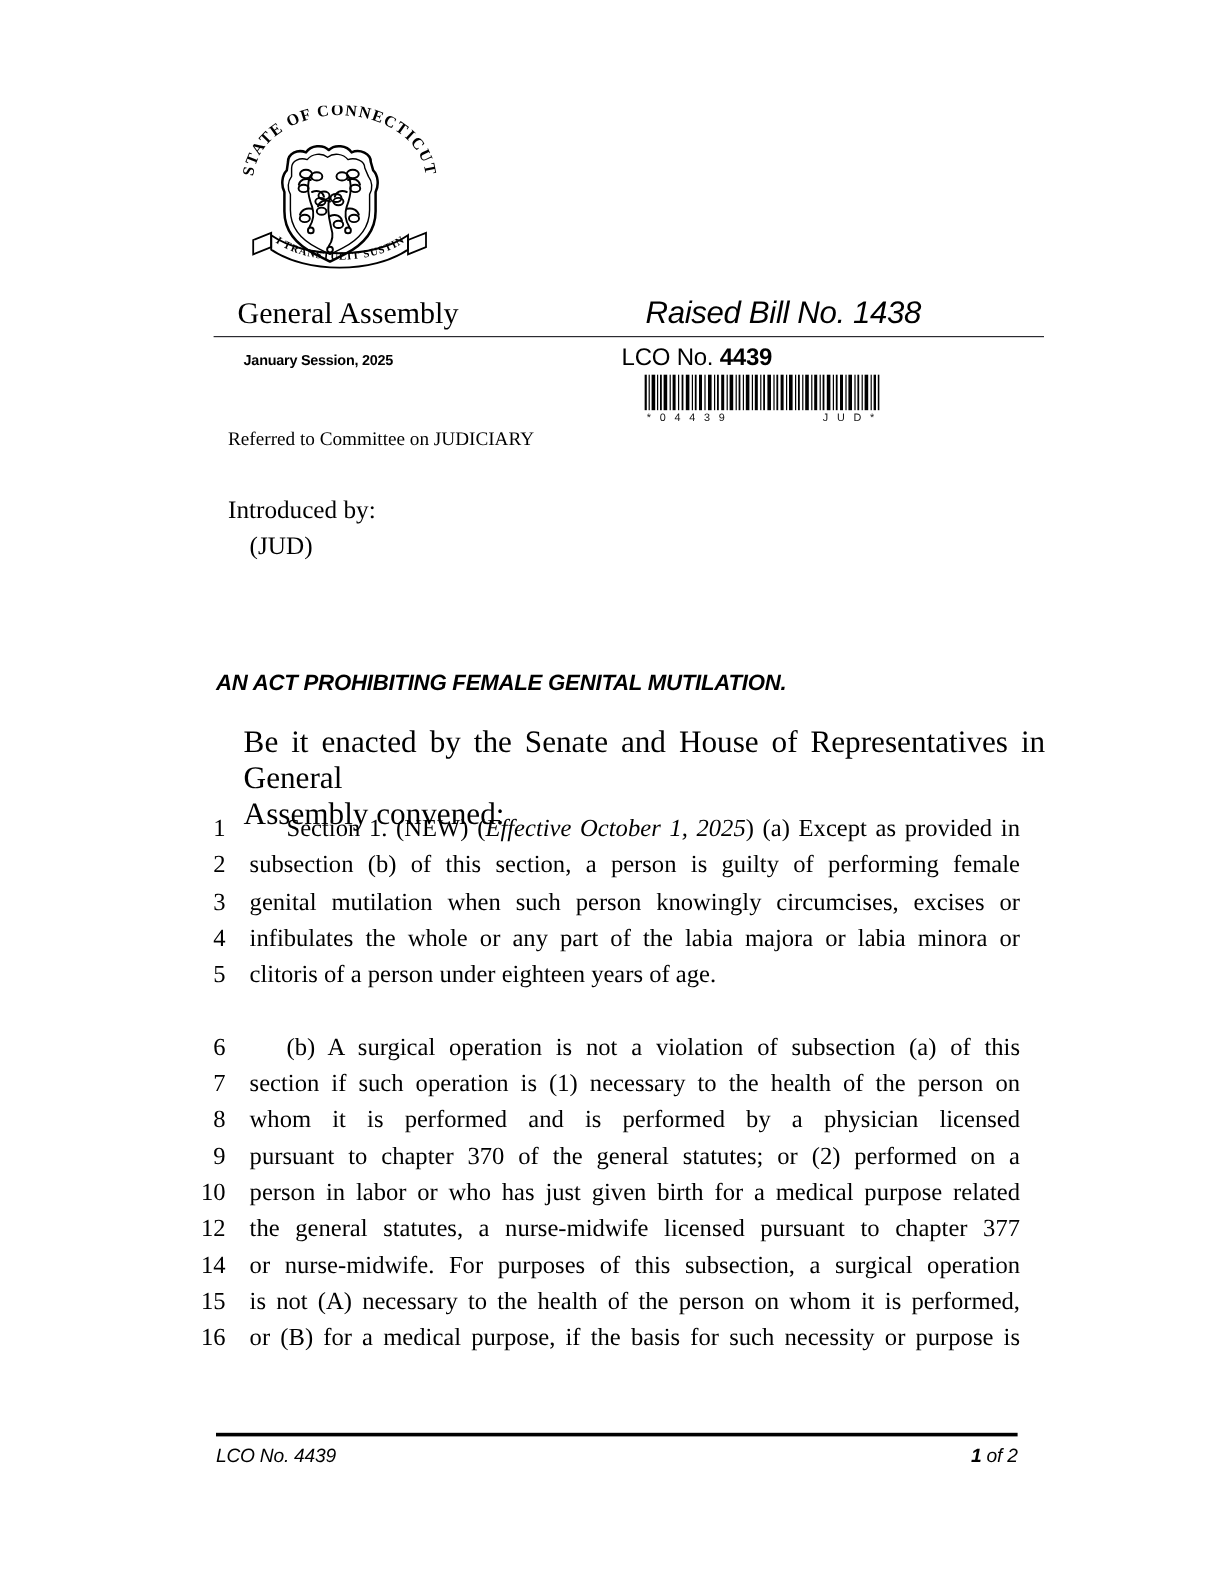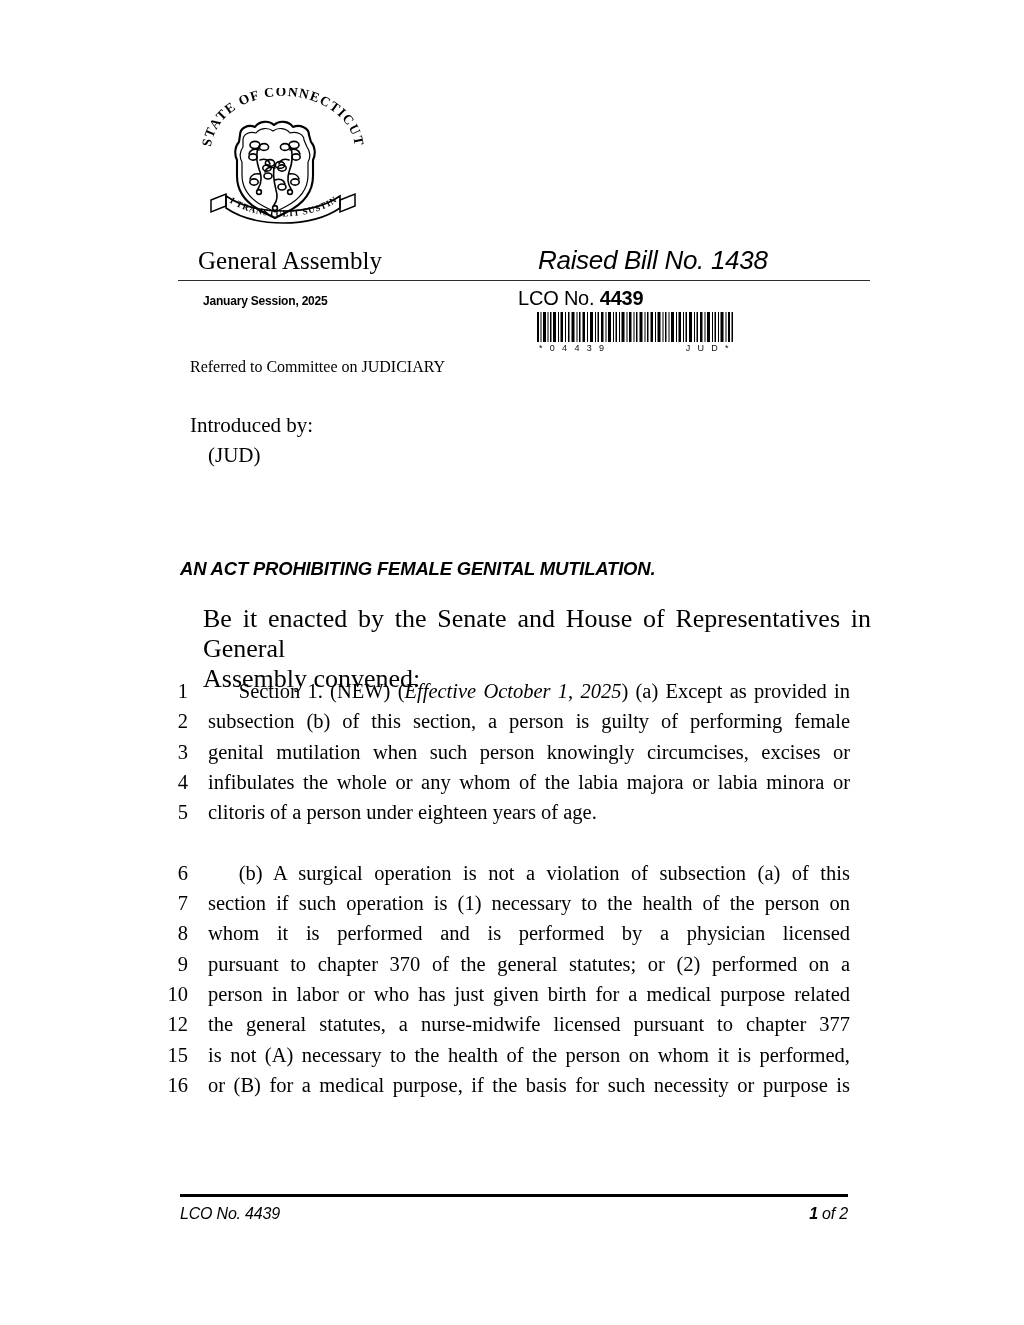--- a/index.html
+++ b/index.html
@@ -399,21 +399,21 @@
       <div class="bline">
         <div class="bnum">2</div>
         <div class="btext">subsection (b) of this section, a person is guilty of performing female</div>
       </div>
       <div class="bline">
         <div class="bnum">3</div>
         <div class="btext">genital mutilation when such person knowingly circumcises, excises or</div>
       </div>
       <div class="bline">
         <div class="bnum">4</div>
-        <div class="btext">infibulates the whole or any whom of the labia majora or labia minora or</div>
+        <div class="btext">infibulates the whole or any part of the labia majora or labia minora or</div>
       </div>
       <div class="bline">
         <div class="bnum">5</div>
         <div class="btext last-of-para">clitoris of a person under eighteen years of age.</div>
       </div>
       <div class="bline spacer"></div>
       <div class="bline">
         <div class="bnum">6</div>
         <div class="btext">  (b) A surgical operation is not a violation of subsection (a) of this</div>
       </div>
@@ -429,20 +429,24 @@
         <div class="bnum">9</div>
         <div class="btext">pursuant to chapter 370 of the general statutes; or (2) performed on a</div>
       </div>
       <div class="bline">
         <div class="bnum">10</div>
         <div class="btext">person in labor or who has just given birth for a medical purpose related</div>
       </div>
       <div class="bline">
         <div class="bnum">12</div>
         <div class="btext">the general statutes, a nurse-midwife licensed pursuant to chapter 377</div>
+      </div>
+      <div class="bline">
+        <div class="bnum">14</div>
+        <div class="btext">or nurse-midwife. For purposes of this subsection, a surgical operation</div>
       </div>
       <div class="bline">
         <div class="bnum">15</div>
         <div class="btext">is not (A) necessary to the health of the person on whom it is performed,</div>
       </div>
       <div class="bline">
         <div class="bnum">16</div>
         <div class="btext">or (B) for a medical purpose, if the basis for such necessity or purpose is</div>
       </div>
     </div>

